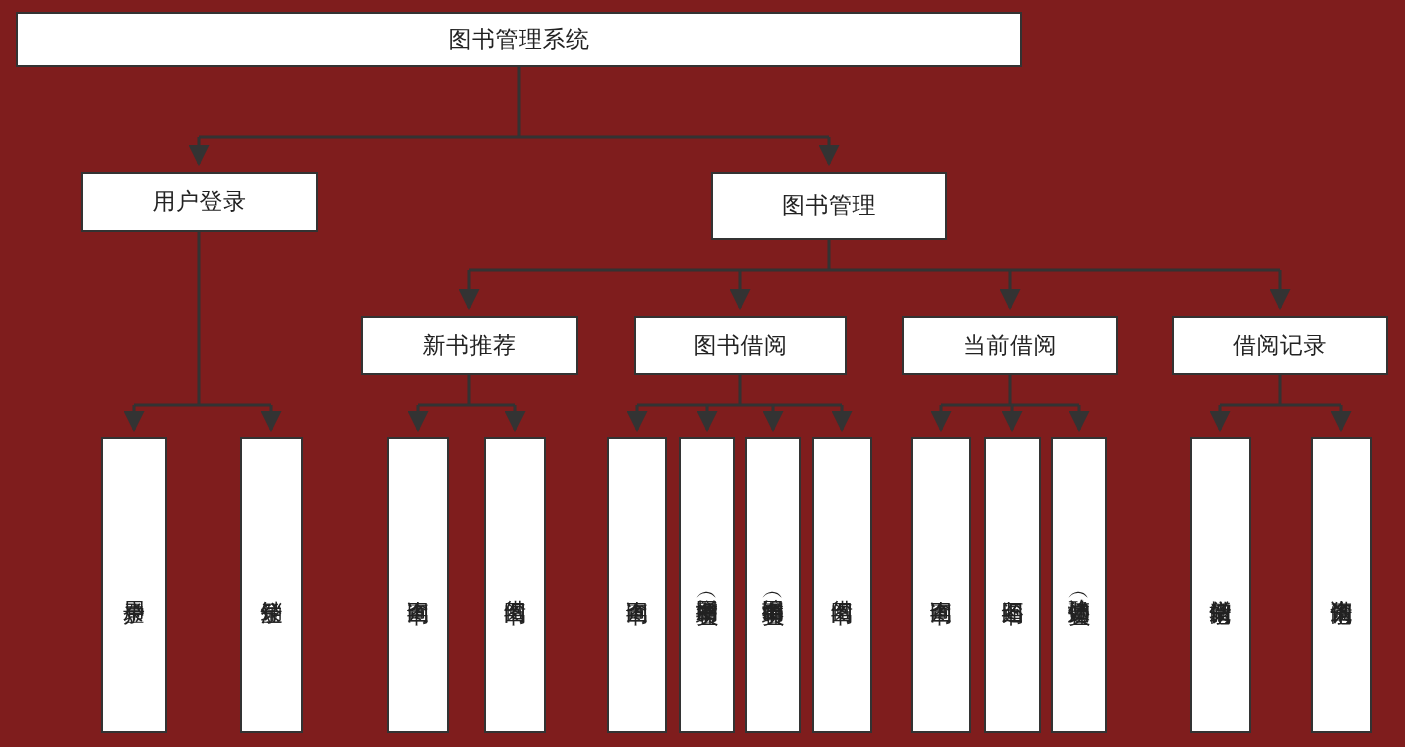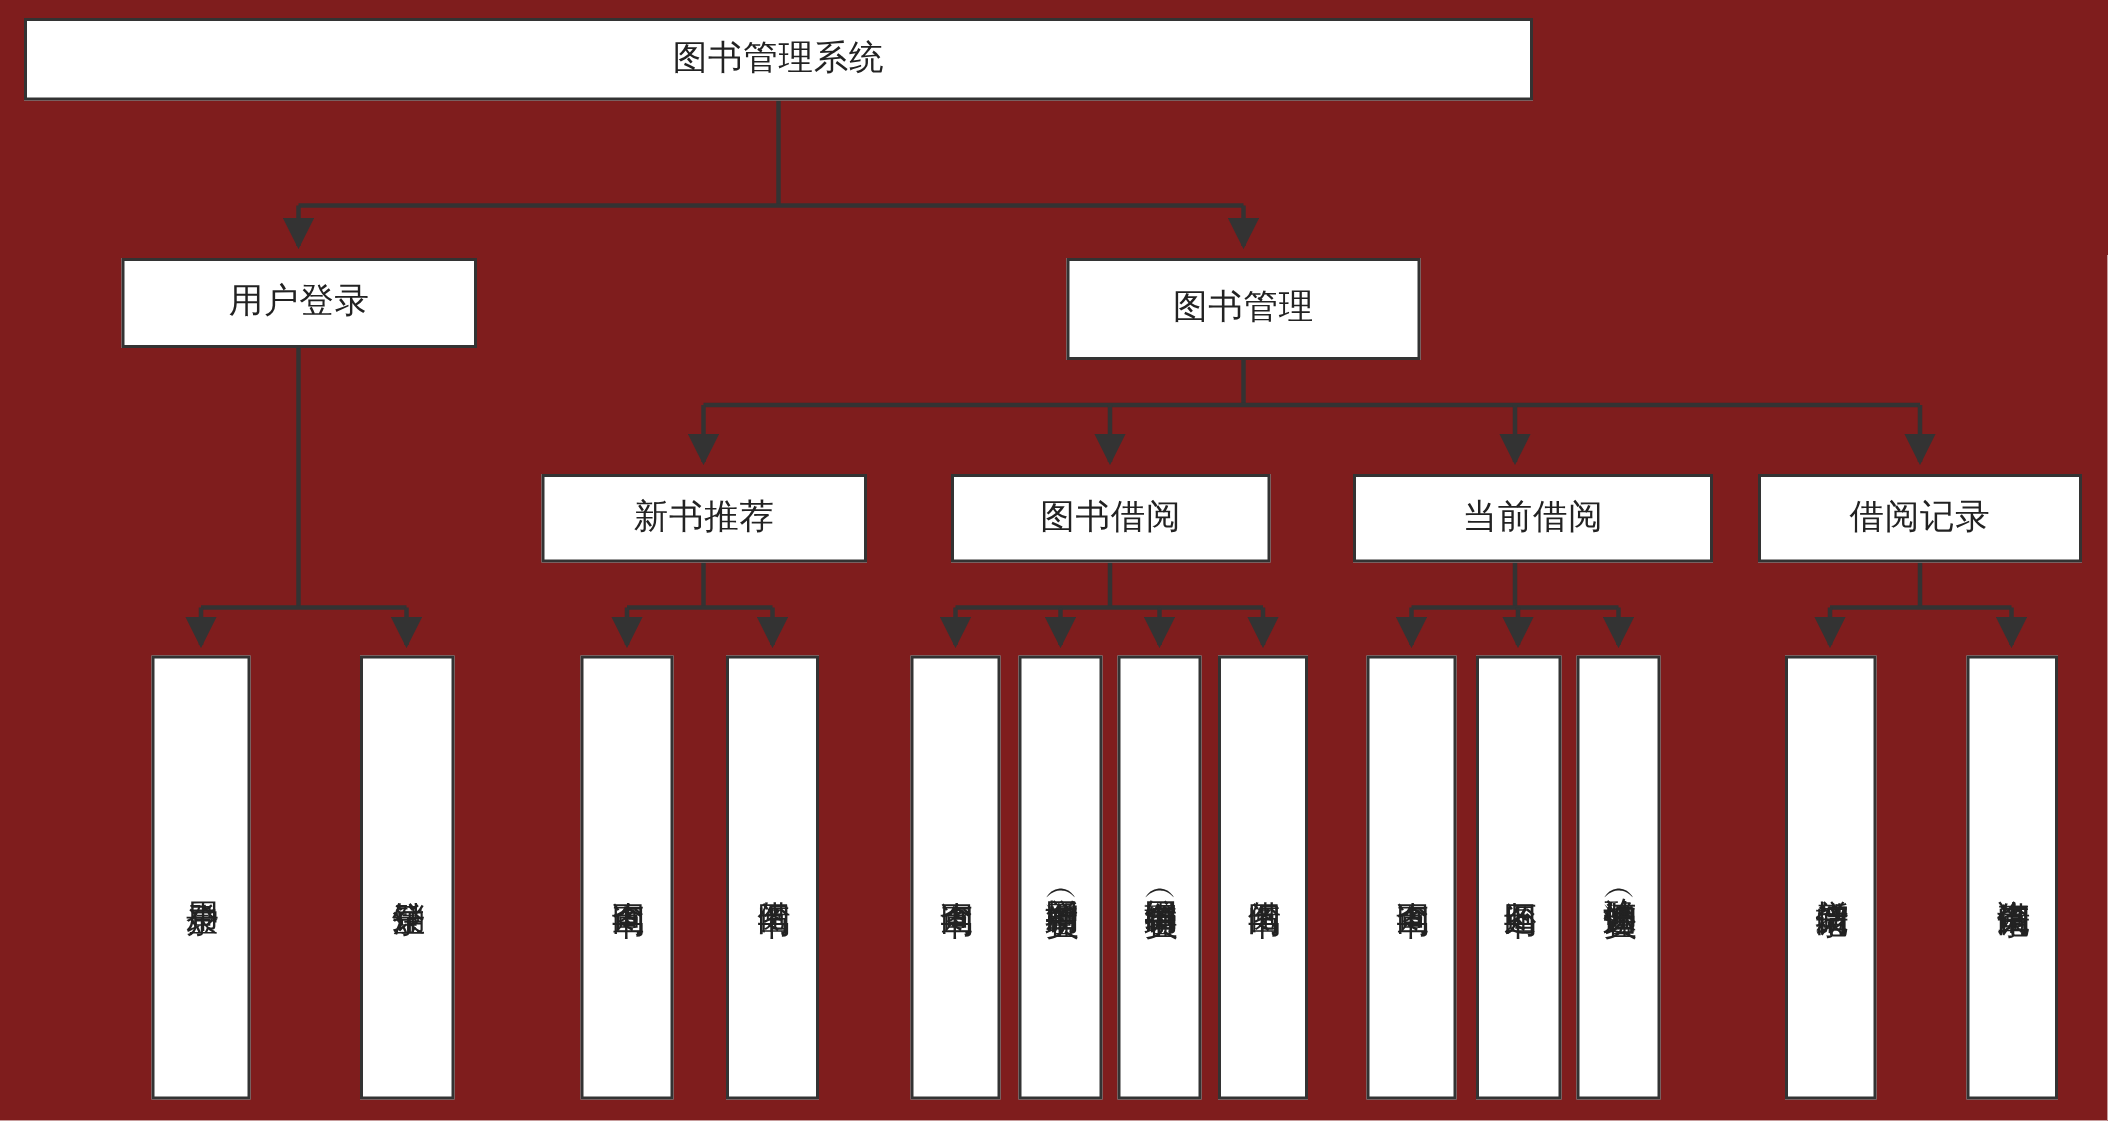--- a/index.html
+++ b/index.html
@@ -134,21 +134,21 @@
   <div class="node horizontal" style="left:711px; top:172px; width:236px; height:68px;">
     <span class="node-label">图书管理</span>
   </div>
 
   <div class="node horizontal" style="left:361px; top:316px; width:217px; height:59px;">
     <span class="node-label">新书推荐</span>
   </div>
   <div class="node horizontal" style="left:634px; top:316px; width:213px; height:59px;align-items:center;">
     <span class="node-label">图书借阅</span>
   </div>
-  <div class="node horizontal" style="left:902px; top:316px; width:240px; height:59px;">
+  <div class="node horizontal" style="left:902px; top:316px; width:216px; height:59px;">
     <span class="node-label">当前借阅</span>
   </div>
   <div class="node horizontal" style="left:1172px; top:316px; width:216px; height:59px;">
     <span class="node-label">借阅记录</span>
   </div>
 
   <div class="node vertical" style="left:101px; top:437px; width:66px; height:296px;">
     <span class="node-label">用户登录</span>
   </div>
   <div class="node vertical" style="left:240px; top:437px; width:63px; height:296px;">

